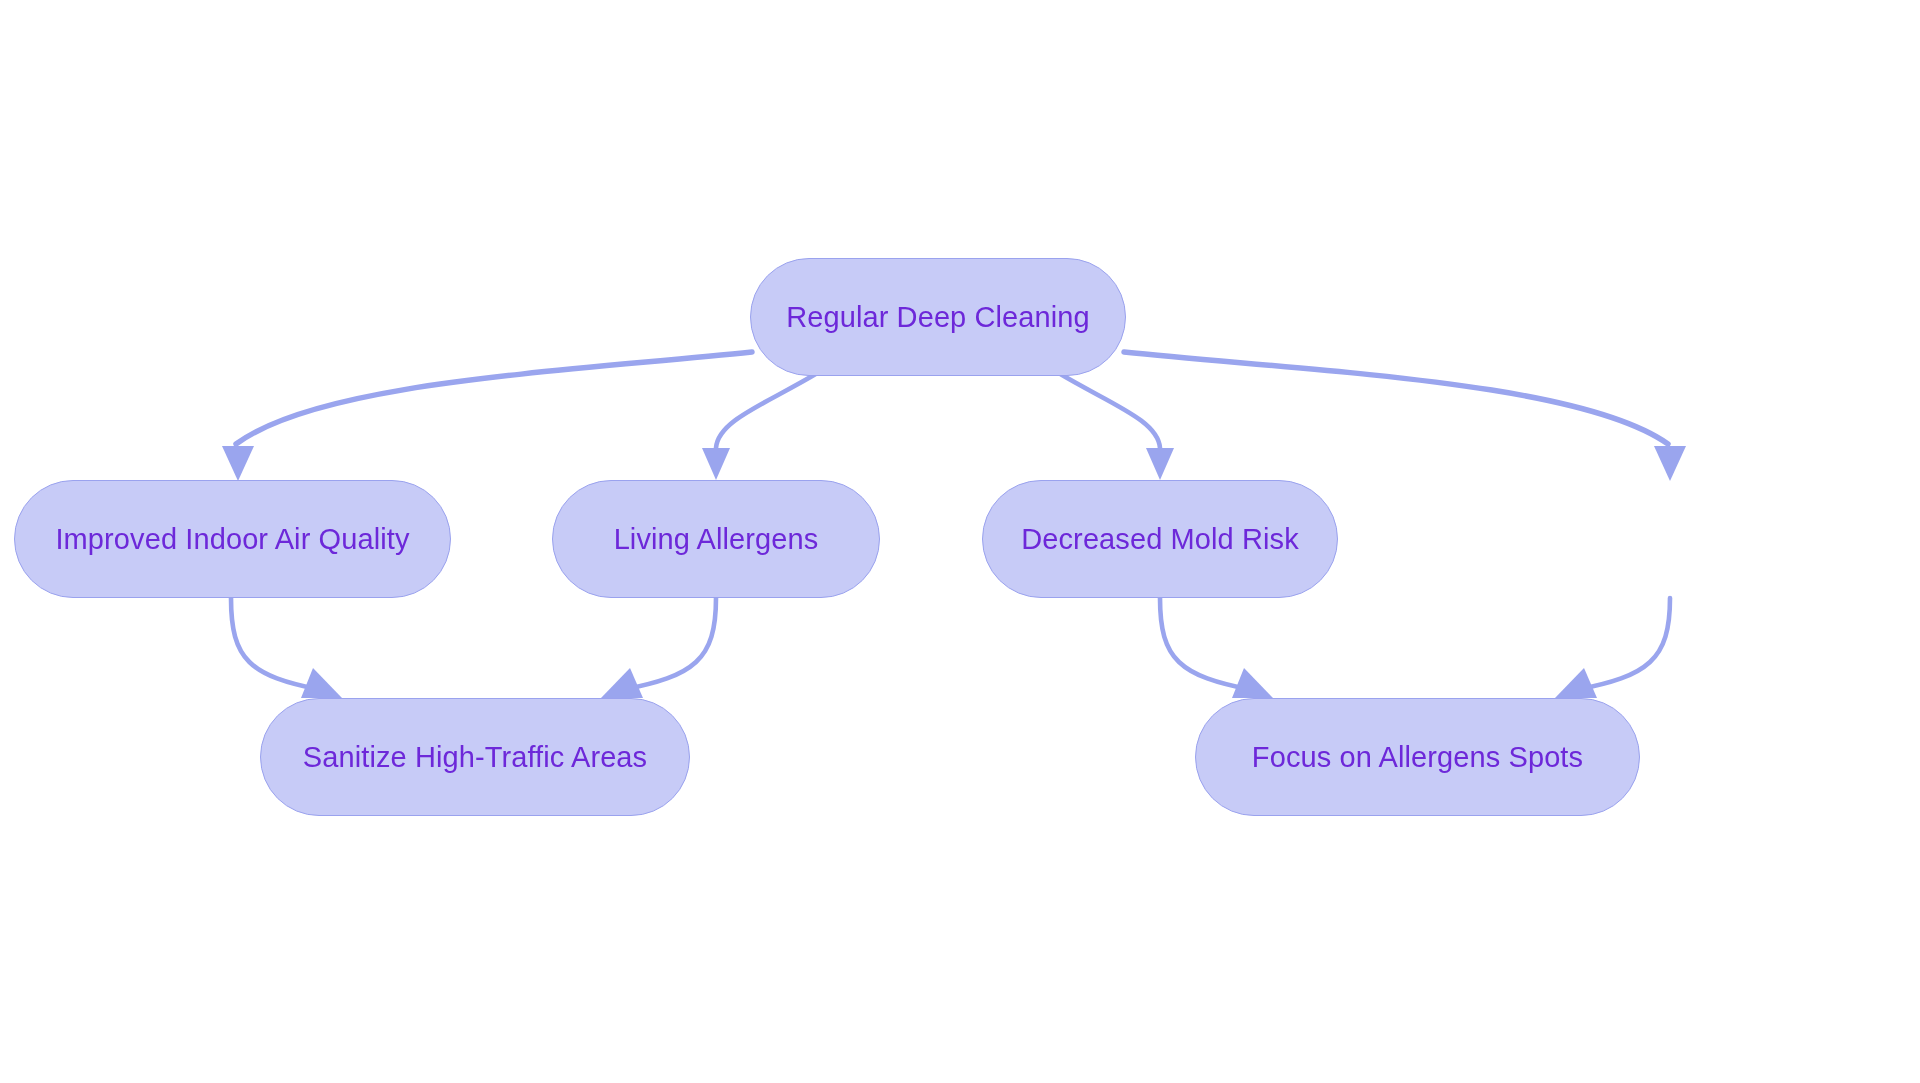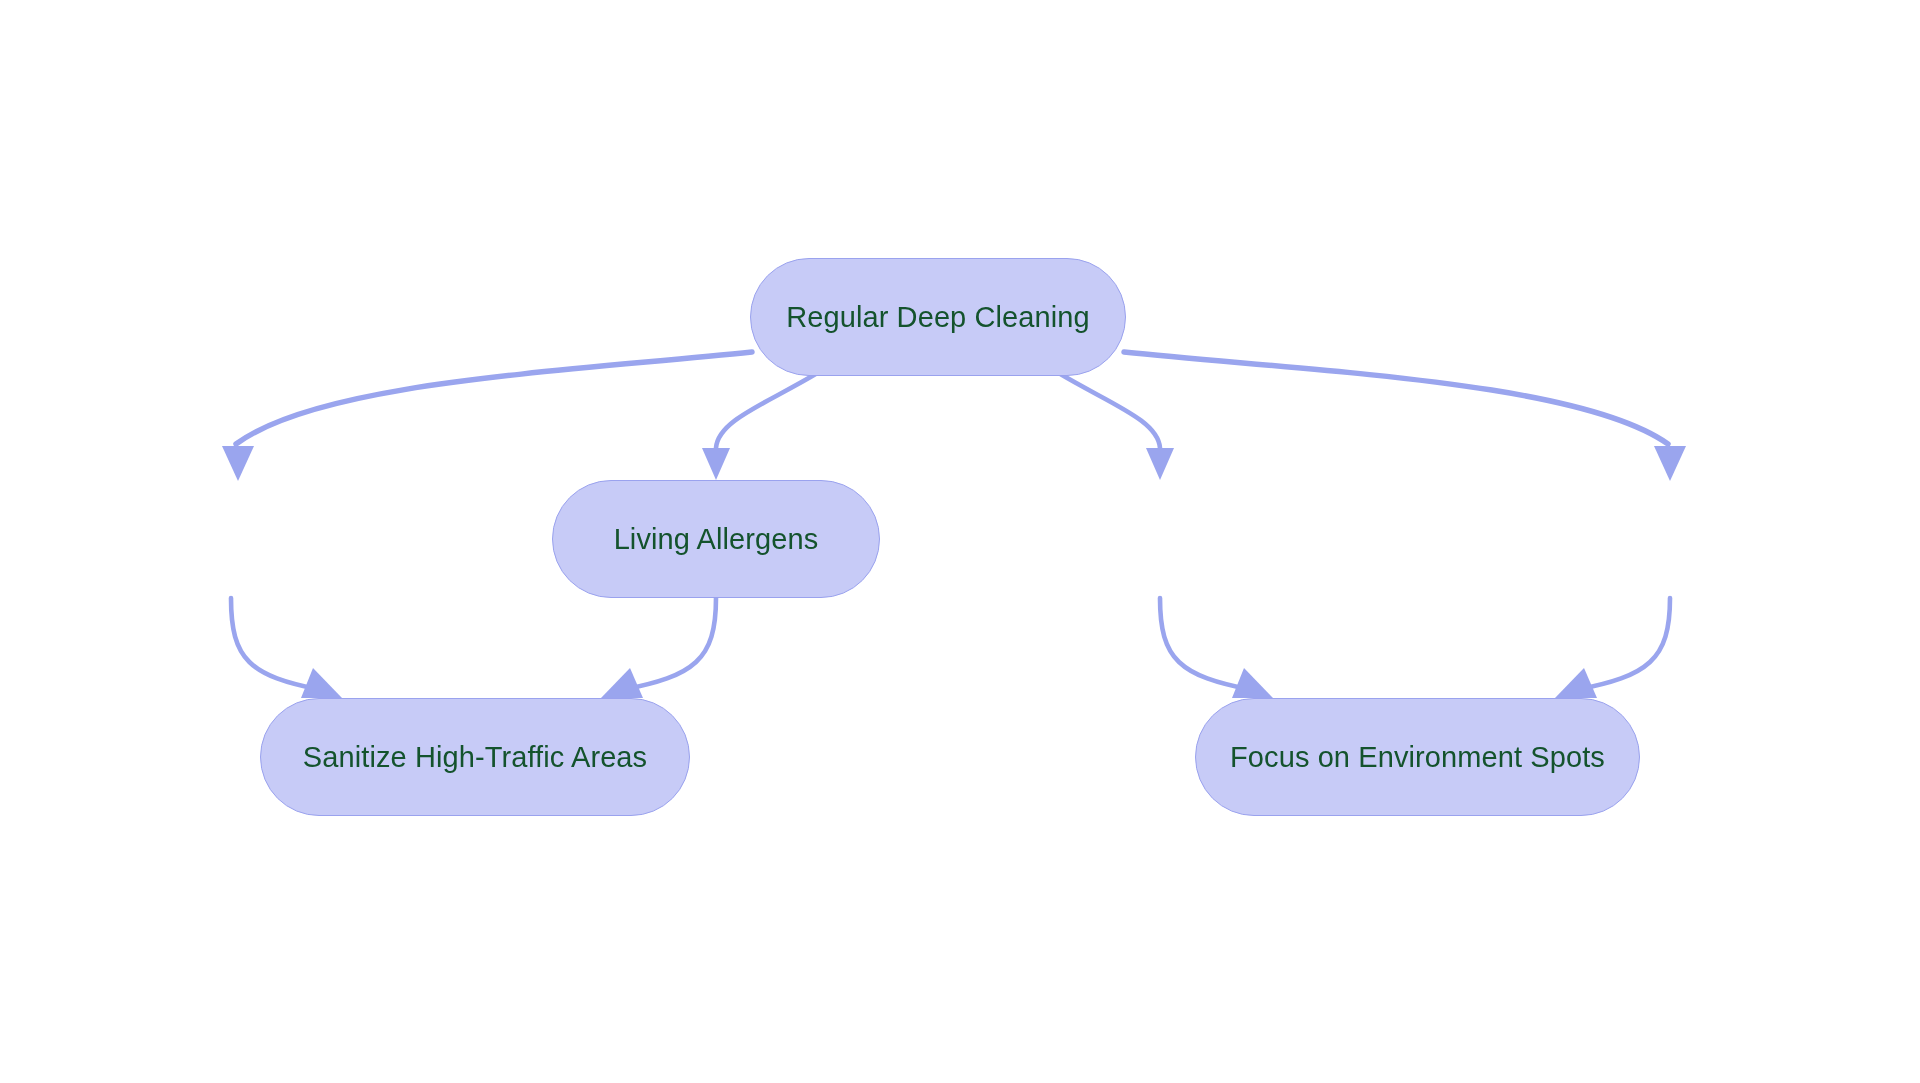--- a/index.html
+++ b/index.html
@@ -32,21 +32,21 @@
     box-sizing: border-box;
     display: flex;
     align-items: center;
     justify-content: center;
     background: #c7cbf7;
     border: 1.6px solid #9aa2ee;
     border-radius: 999px;
     height: 118px;
   }
   .node-label {
-    color: #14532d;
+    color: #6d28d9;
     font-size: 29px;
     font-weight: 400;
     letter-spacing: 0.1px;
     white-space: nowrap;
     line-height: 1;
     font-family: "Liberation Sans", sans-serif;
   }
 </style>
 </head>
 <body>
@@ -77,28 +77,34 @@
     <polygon points="1244,668 1273,698 1232,698" fill="#9aa5ee"></polygon>
 
     <path d="M 1670 598 C 1670 660, 1648 676, 1576 690" fill="none" stroke="#9aa5ee" stroke-width="4.6" stroke-linecap="round"></path>
     <polygon points="1584,668 1597,698 1555,698" fill="#9aa5ee"></polygon>
   </svg>
 
   <div class="node" style="left:750px; top:258px; width:376px;">
     <span class="node-label">Regular Deep Cleaning</span>
   </div>
 
+  <div class="node" style="left:14px; top:480px; width:437px;">
+    <span class="node-label">Improved Indoor Air Quality</span>
+  </div>
 
   <div class="node" style="left:552px; top:480px; width:328px;">
     <span class="node-label">Living Allergens</span>
   </div>
 
+  <div class="node" style="left:982px; top:480px; width:356px;">
+    <span class="node-label">Decreased Mold Risk</span>
+  </div>
 
 
   <div class="node" style="left:260px; top:698px; width:430px;">
     <span class="node-label">Sanitize High-Traffic Areas</span>
   </div>
 
   <div class="node" style="left:1195px; top:698px; width:445px;">
-    <span class="node-label">Focus on Environment Spots</span>
+    <span class="node-label">Focus on Allergens Spots</span>
   </div>
 
 </div>
 
 </body></html>

